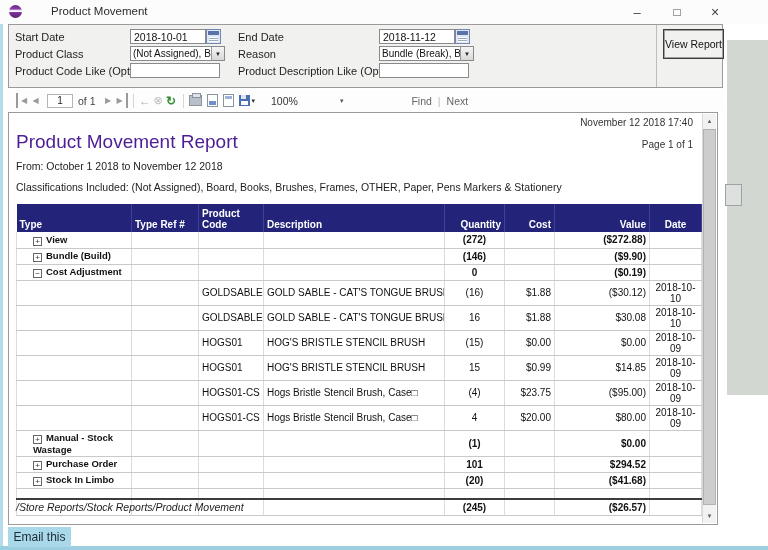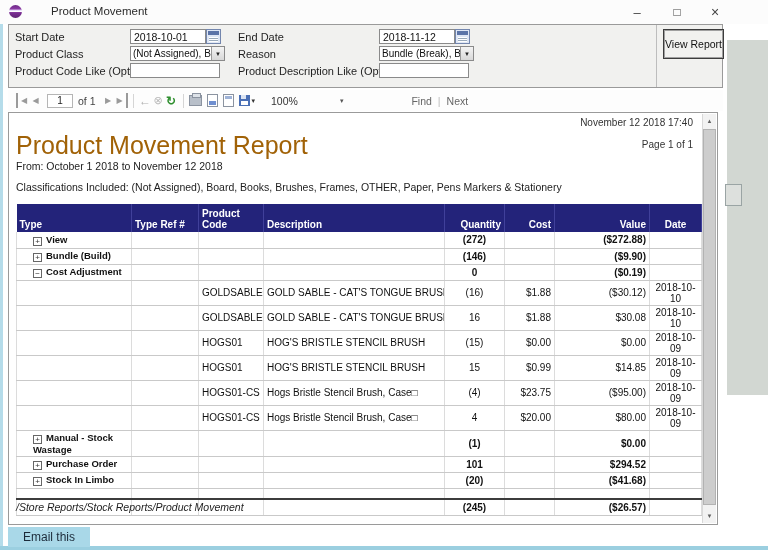--- a/index.html
+++ b/index.html
@@ -65,21 +65,21 @@
   .exp-arrow { font-size: 7px; color: #333; margin-left: 2px; }
   .zoom-val { margin-left: 16px; color: #333; }
   .zoom-arrow { font-size: 7px; color: #555; margin-left: 42px; }
   .findnext { margin-left: 68px; color: #666; }
   .findnext .fsep { margin: 0 6px; color: #bbb; }
 
   
   .report-area { position: absolute; left: 8px; top: 112px; width: 710px; height: 413px; background: #fff;
     border: 1px solid #9a9a9a; }
   .rv-timestamp { position: absolute; top: 4px; right: 24px; font-size: 10px; color: #333; }
-  .rv-title { position: absolute; left: 7px; top: 18px; font-size: 25px; color: #a16207; }
+  .rv-title { position: absolute; left: 7px; top: 18px; font-size: 19px; color: #4c1d95; }
   .rv-pageno { position: absolute; top: 26px; right: 24px; font-size: 10px; color: #333; }
   .rv-from { position: absolute; left: 7px; top: 47px; font-size: 10.5px; color: #1d1d1d; }
   .rv-class { position: absolute; left: 7px; top: 68px; font-size: 10.5px; color: #1d1d1d; }
   .rv-footer { position: absolute; left: 7px; top: 388px; font-size: 10.5px; color: #1d1d1d; font-style: italic; }
 
   
   .tbl-wrap { position: absolute; left: 7px; top: 91px; width: 685px; }
   table.rpt { border-collapse: collapse; table-layout: fixed; width: 685px; }
   table.rpt th { background: #23237a; color: #fff; font-size: 10px; font-weight: bold; vertical-align: bottom;
     text-align: left; padding: 2px 3px; height: 28px; border-right: 1px solid #40409a; margin-top: 40px; }
@@ -105,21 +105,21 @@
   .sbtn { position: absolute; left: 0; width: 13px; height: 14px; display: flex; align-items: center; justify-content: center;
     font-size: 6px; color: #606060; background: #f2f2f2; }
   .sbtn.up { top: 0; } .sbtn.down { bottom: 0; }
   .sthumb { position: absolute; left: 0; top: 15px; width: 13px; height: 376px; background: #cdcdcd; border: 1px solid #b2b2b2; }
 
   
   .gray-block { position: absolute; left: 727px; top: 40px; width: 41px; height: 355px; background: #d2d7d2; }
   .gray-square { position: absolute; left: 725px; top: 184px; width: 17px; height: 22px; background: #dde0dd; border: 1px solid #9aa4a4; }
 
   
-  .email-btn { position: absolute; left: 8px; top: 527px; width: 82px; height: 20px; background: #a9d8e8;
+  .email-btn { position: absolute; left: 8px; top: 527px; width: 63px; height: 20px; background: #a9d8e8;
     color: #1c2b3a; font-size: 12px; display: flex; align-items: center; justify-content: center; }
 </style>
 </head>
 <body>
 
 <div id="window">
 
   <div class="titlebar">
     <div class="app-icon"></div>
     <div class="title-text">Product Movement</div>

